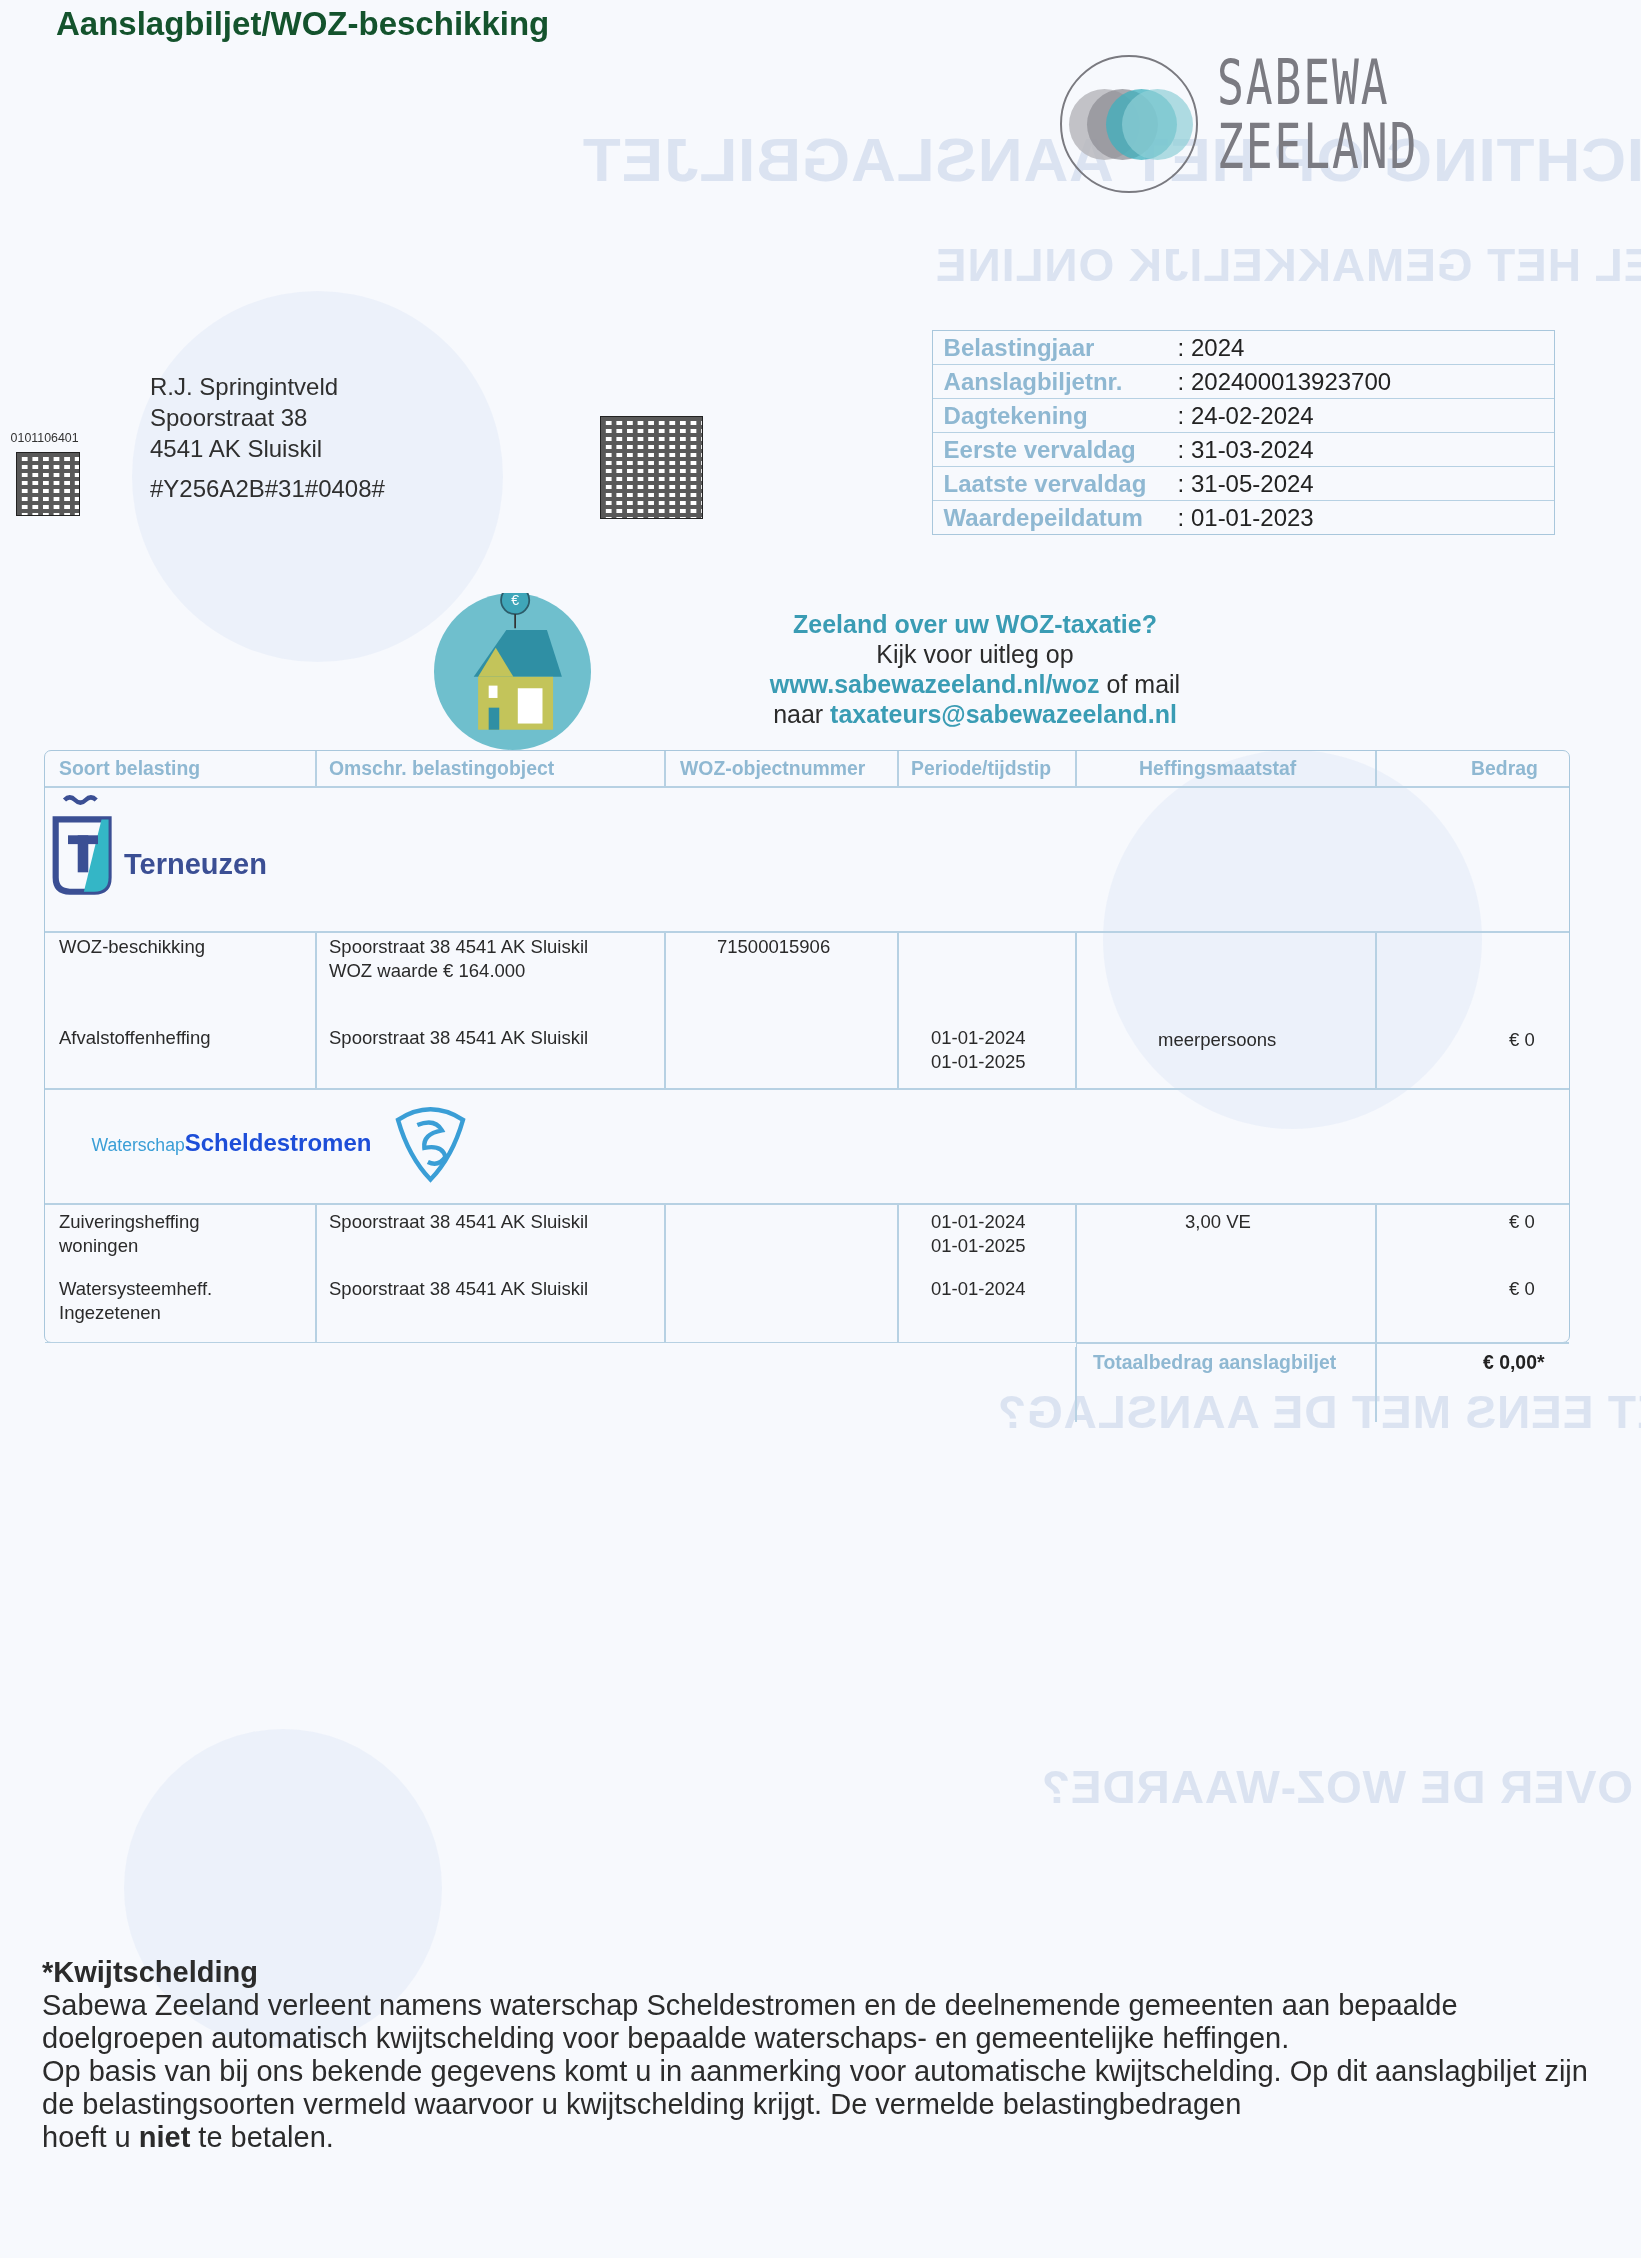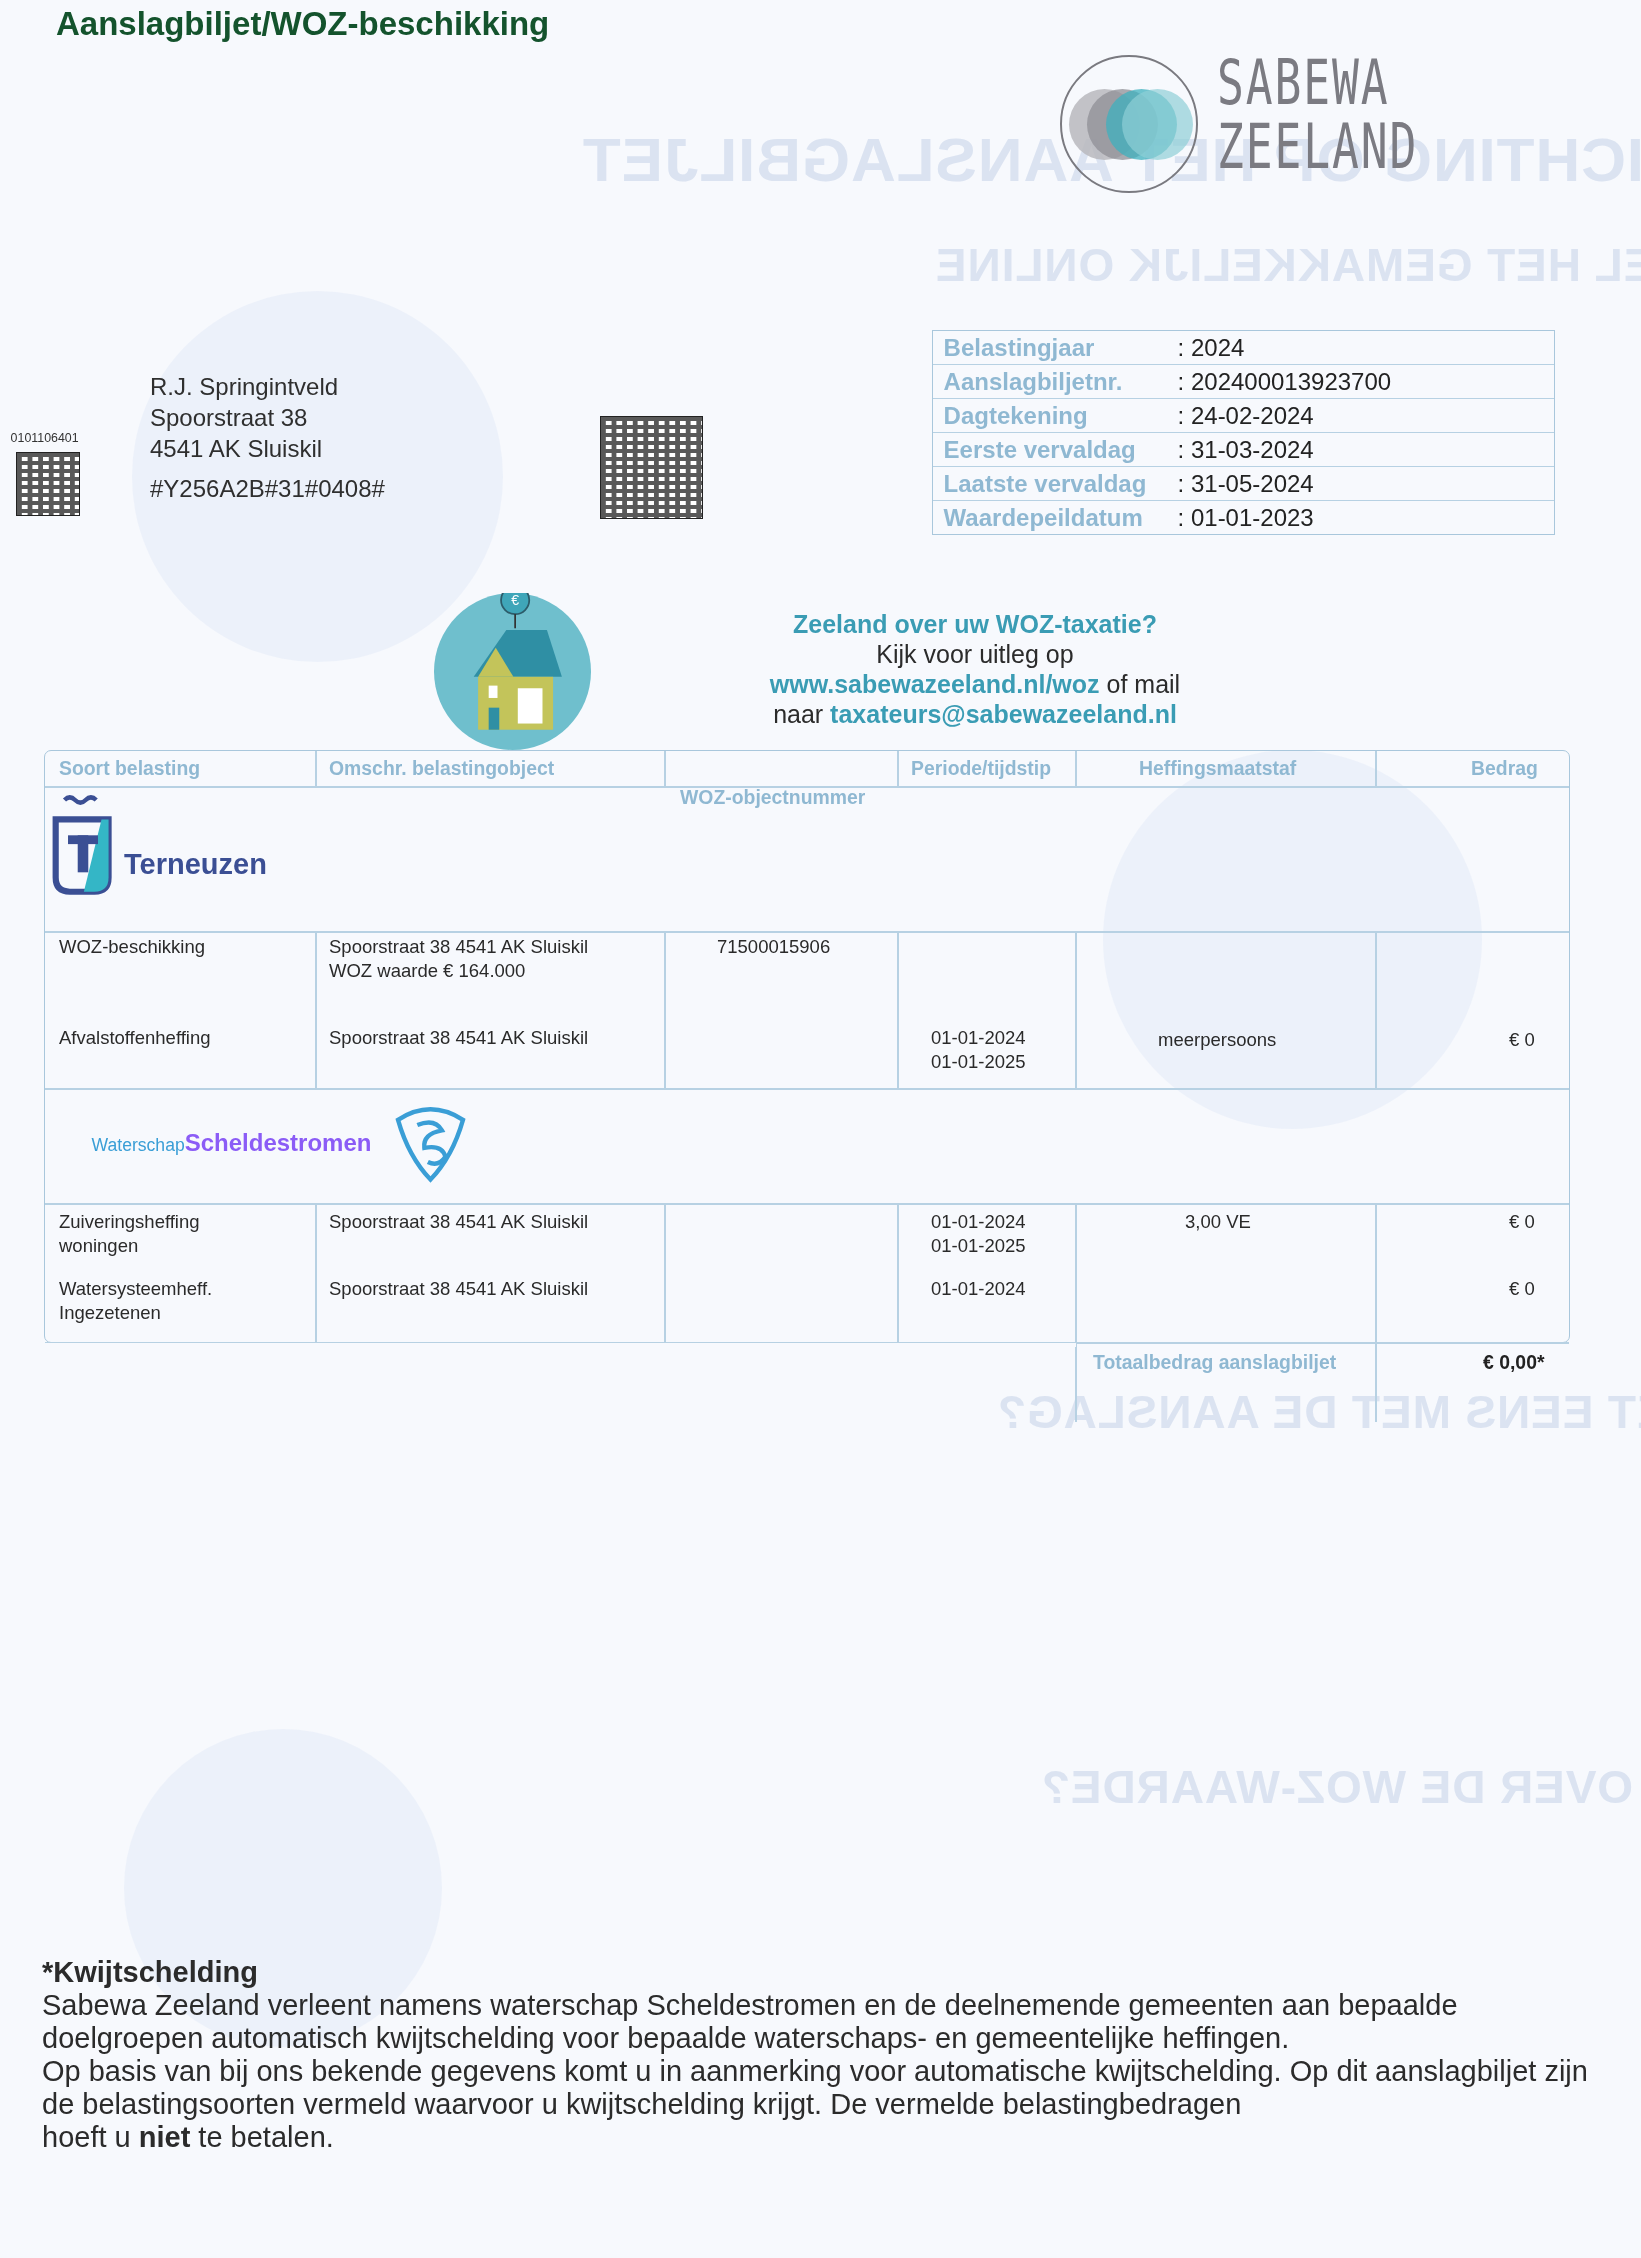--- a/index.html
+++ b/index.html
@@ -117,21 +117,21 @@
 <div class="abs woz-box">
   <div class="woz-q">Zeeland over uw WOZ-taxatie?</div>
   <div>Kijk voor uitleg op</div>
   <div><a class="teal" style="text-decoration:none">www.sabewazeeland.nl/woz</a><span> of mail</span></div>
   <div><span>naar </span><a class="teal" style="text-decoration:none">taxateurs@sabewazeeland.nl</a></div>
 </div>
 
 <div class="abs tbl">
   <div class="th" style="left:14px;">Soort belasting</div>
   <div class="th" style="left:284px;">Omschr. belastingobject</div>
-  <div class="th" style="left:635px;margin-top:29px;">WOZ-objectnummer</div>
+  <div class="th" style="left:635px;">WOZ-objectnummer</div>
   <div class="th" style="left:866px;">Periode/tijdstip</div>
   <div class="th" style="left:1094px;">Heffingsmaatstaf</div>
   <div class="th" style="left:1426px;">Bedrag</div>
   <div class="hline" style="left:0;top:35px;width:1524px;"></div>
   <div class="vline" style="left:270px;top:0;height:35px;"></div>
   <div class="vline" style="left:619px;top:0;height:35px;"></div>
   <div class="vline" style="left:852px;top:0;height:35px;"></div>
   <div class="vline" style="left:1030px;top:0;height:35px;"></div>
   <div class="vline" style="left:1330px;top:0;height:35px;"></div>
 
@@ -165,21 +165,21 @@
   <div class="cell" style="left:886px;top:275px;">
     <div>01-01-2024</div>
     <div>01-01-2025</div>
   </div>
   <div class="cell" style="left:1113px;top:277px;">meerpersoons</div>
   <div class="cell" style="left:1464px;top:277px;">€ 0</div>
 
   <div class="hline" style="left:0;top:337px;width:1524px;"></div>
 
   <div class="abs" style="left:26.5px;top:378px;font-size:24px;">
-    <span style="color:#3a9ed6;font-size:17.6px;margin-left:20px;">Waterschap</span><span style="color:#8b5cf6;font-weight:bold;">Scheldestromen</span>
+    <span style="color:#3a9ed6;font-size:17.6px;margin-left:20px;">Waterschap</span><span style="color:#1d4ed8;font-weight:bold;">Scheldestromen</span>
   </div>
   <div class="abs" style="left:346px;top:353px;width:79px;height:79px;">
     <svg width="79" height="79" viewBox="0 0 90 90">
       <path d="M8 18 Q45 -6 82 18 Q70 60 45 86 Q20 60 8 18 Z" fill="none" stroke="#3a9ed6" stroke-width="5"></path>
       <path d="M30 24 q20 -8 28 6 q-22 4 -20 20 q20 -4 24 10 q-8 12 -20 6" fill="none" stroke="#3a9ed6" stroke-width="5"></path>
     </svg>
   </div>
 
   <div class="hline" style="left:0;top:452px;width:1524px;"></div>
   <div class="vline" style="left:270px;top:452px;height:139px;"></div>

